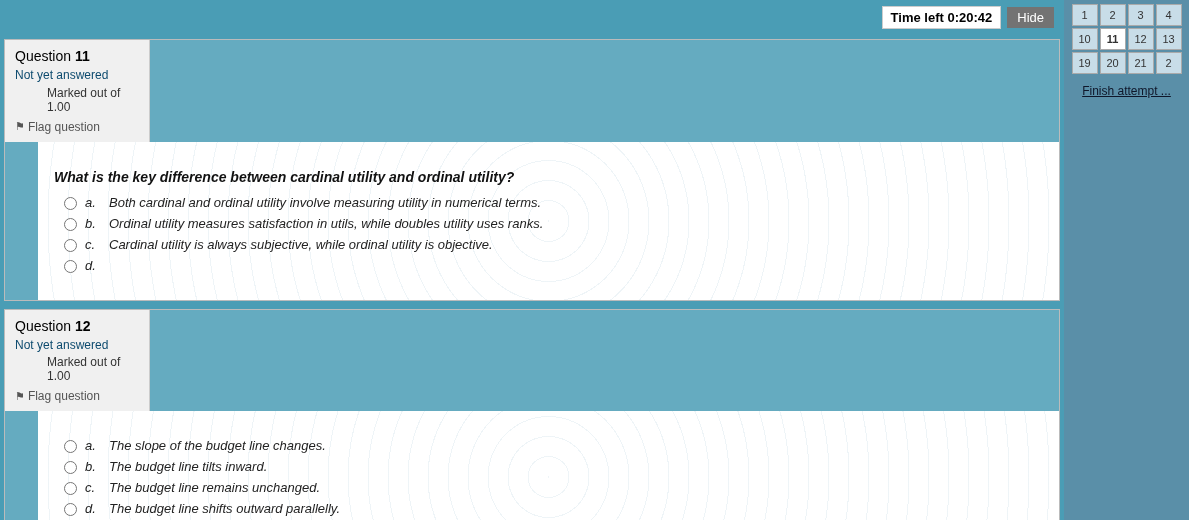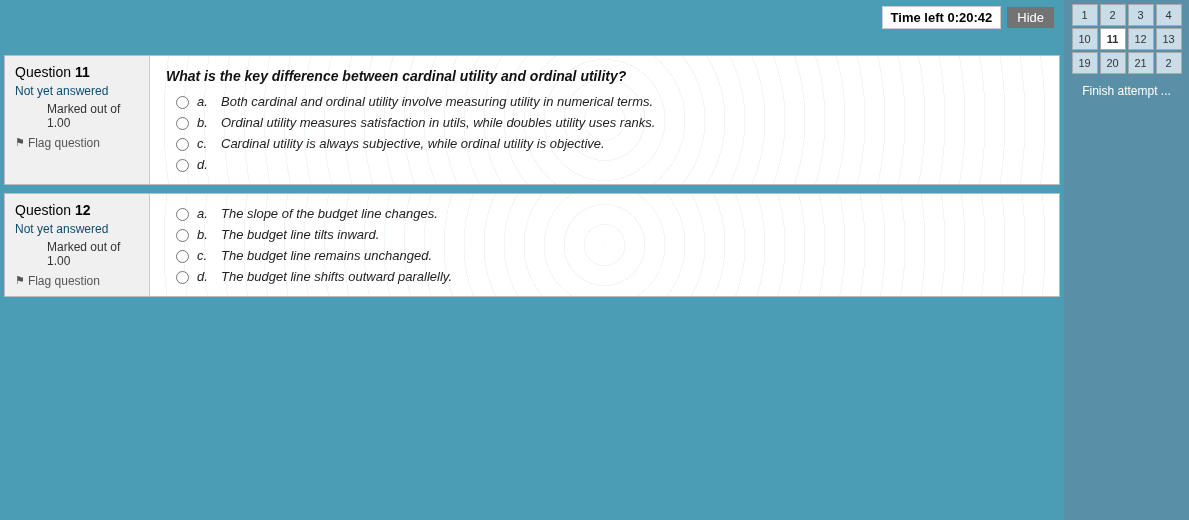--- a/index.html
+++ b/index.html
@@ -13,21 +13,20 @@
       display: flex;
       flex-direction: row;
     }
 
     
     .main-content {
       flex: 1;
       display: flex;
       flex-direction: column;
       position: relative;
-      gap: 16px;
     }
 
     
     .timer-bar {
       display: flex;
       justify-content: flex-end;
       align-items: center;
       padding: 6px 10px;
       gap: 6px;
     }
@@ -54,21 +53,21 @@
       flex: 1;
       display: flex;
       flex-direction: column;
       gap: 0;
       overflow: hidden;
     }
 
     
     .question-block {
       display: flex;
-      flex-direction: row;
+      flex-direction: column;
       background: rgba(255,255,255,0.15);
       margin: 4px 4px;
       border: 1px solid #bbb;
     }
 
     
     .question-sidebar {
       width: 145px;
       min-width: 145px;
       background: #f0f0f0;
@@ -112,22 +111,23 @@
 
     .flag-icon {
       font-size: 11px;
     }
 
     
     .question-body {
       flex: 1;
       background: white;
       background-image: repeating-radial-gradient(circle at 50% 50%, rgba(200,220,230,0.3) 0px, rgba(200,220,230,0.3) 1px, transparent 1px, transparent 20px);
-      padding: 12px 16px;
+      padding: 27px 16px;
       position: relative;
+      margin-left: 33px;
     }
 
     .question-text {
       font-size: 14px;
       font-weight: bold;
       margin-bottom: 10px;
       color: #111;
       font-style: italic;
     }
 
@@ -189,21 +189,22 @@
       color: #333;
     }
 
     .nav-cell.active {
       background: #ffffff;
       font-weight: bold;
     }
 
     .finish-btn {
       font-size: 12px;
-      color: #ffffff;
+      color: #0f172a;
+      text-decoration: underline;
       cursor: pointer;
       text-align: center;
       margin-top: 4px;
     }
 
     .wave-bg {
       position: absolute;
       top: 0; left: 0; right: 0; bottom: 0;
       background: 
         repeating-radial-gradient(ellipse at 80% 50%, rgba(180,220,240,0.4) 0px, rgba(180,220,240,0.4) 2px, transparent 2px, transparent 30px),

